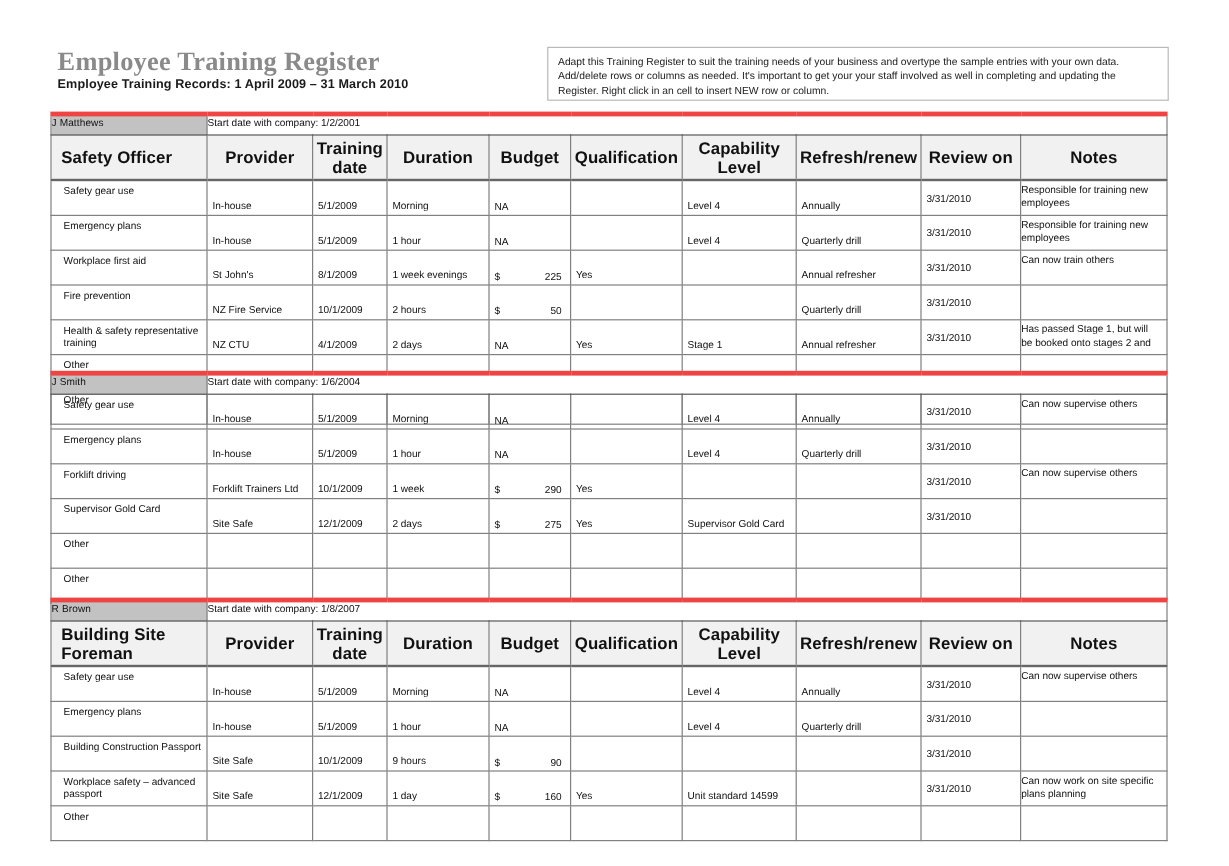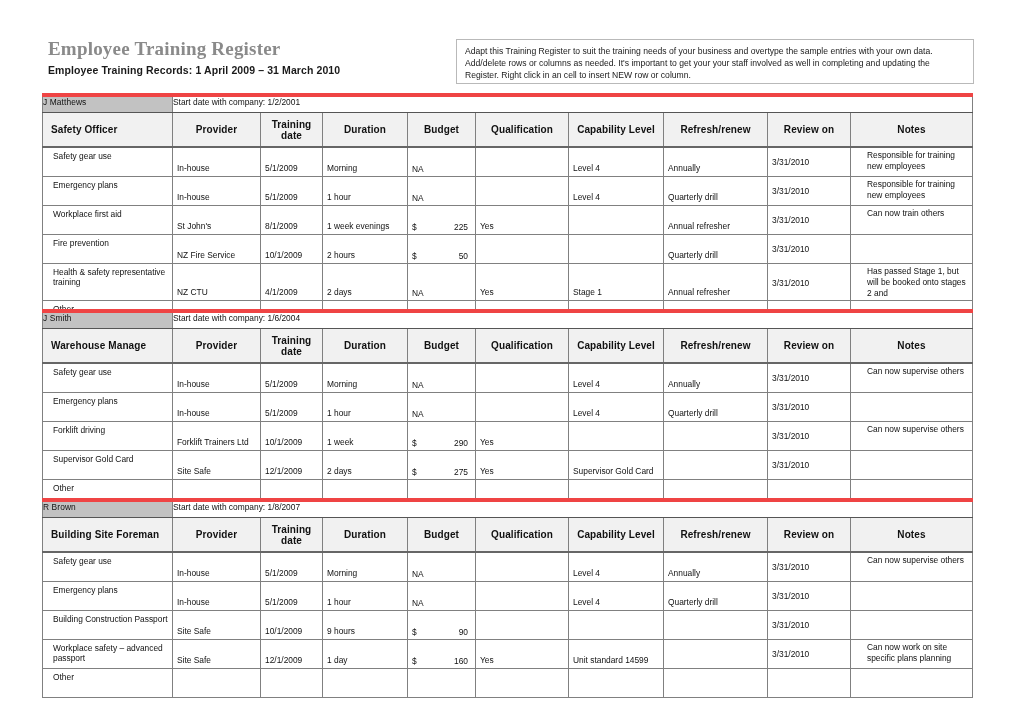--- a/index.html
+++ b/index.html
@@ -23,21 +23,21 @@
     box-sizing: border-box;
     padding: 0;
   }
 
   
   .doc-title {
     position: absolute;
     left: 48px;
     top: 38px;
     font-family: "Liberation Serif", serif;
-    font-size: 19px;
+    font-size: 22px;
     font-weight: bold;
     color: #8a8a8a;
     letter-spacing: 0.2px;
     white-space: nowrap;
   }
   .doc-subtitle {
     position: absolute;
     left: 48px;
     top: 64px;
     font-size: 10.5px;
@@ -103,21 +103,21 @@
     background: #ffffff;
     font-size: 8.2px;
     padding: 4px 0 3px 5px;
     border-left: 1px solid #555555;
   }
 
   
   tr.col-head td {
     background: #f1f1f1;
     font-weight: bold;
-    font-size: 10px;
+    font-size: 14px;
     text-align: center;
     vertical-align: middle;
     height: 29px;
     padding: 2px 2px;
     border-bottom: 2px solid #666666;
     border-top: 1px solid #666666;
     letter-spacing: 0.1px;
   }
   tr.col-head td.role-cell {
     text-align: left;
@@ -142,21 +142,21 @@
   tr.data-row td.c-cap,
   tr.data-row td.c-refresh,
   tr.data-row td.c-review {
     vertical-align: bottom;
     padding-bottom: 3px;
   }
   tr.data-row td.c-review { vertical-align: middle; }
   tr.data-row td.c-notes {
     vertical-align: top;
     padding-top: 2px;
-    padding-left: 16px;
+    padding-left: 0;
     line-height: 1.28;
   }
 
   
   .budget-wrap {
     display: flex;
     justify-content: space-between;
     align-items: flex-end;
     height: 100%;
     padding-bottom: 1px;
@@ -342,32 +342,20 @@
             <col style="width: 95px;">
             <col style="width: 104px;">
             <col style="width: 83px;">
             <col style="width: 122px;">
           </colgroup>
           <tbody>
             <tr class="name-row">
               <td class="emp-name" colspan="1">J Smith</td>
               <td class="start-date" colspan="9">Start date with company: 1/6/2004</td>
             </tr>
-            <tr class="col-head">
-              <td class="role-cell">Warehouse Manage</td>
-              <td>Provider</td>
-              <td>Training date</td>
-              <td>Duration</td>
-              <td>Budget</td>
-              <td>Qualification</td>
-              <td>Capability Level</td>
-              <td>Refresh/renew</td>
-              <td>Review on</td>
-              <td>Notes</td>
-            </tr>
             <tr class="data-row">
               <td class="c-course">Safety gear use</td>
               <td class="c-provider">In-house</td>
               <td class="c-date">5/1/2009</td>
               <td class="c-duration">Morning</td>
               <td class="c-budget">
                 <div class="budget-wrap">
                   <span class="budget-na">NA</span>
                 </div>
               </td>

